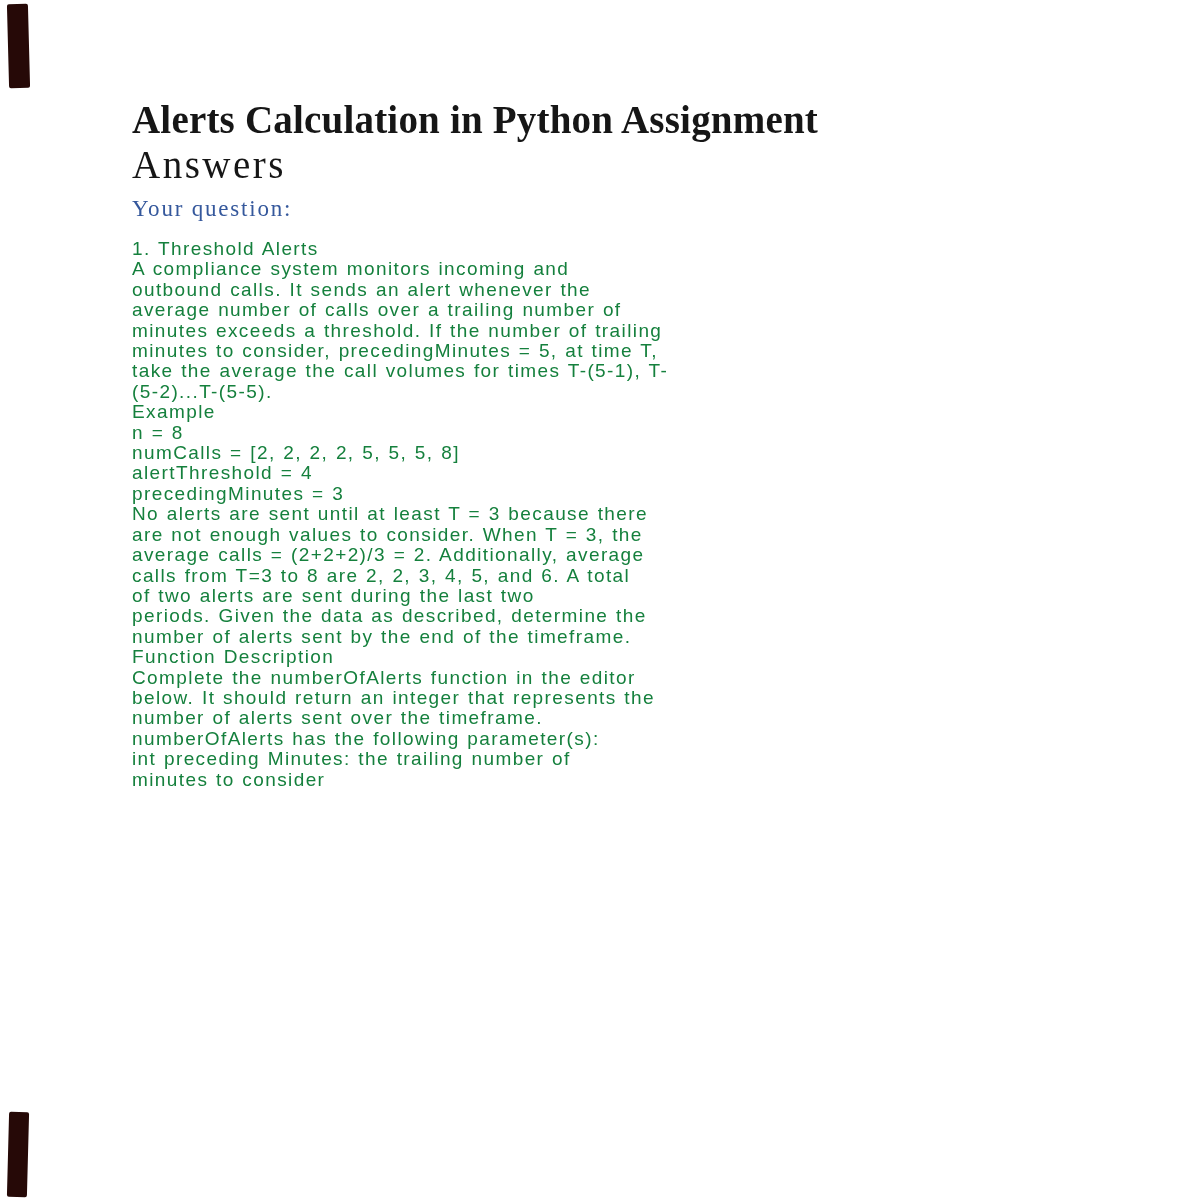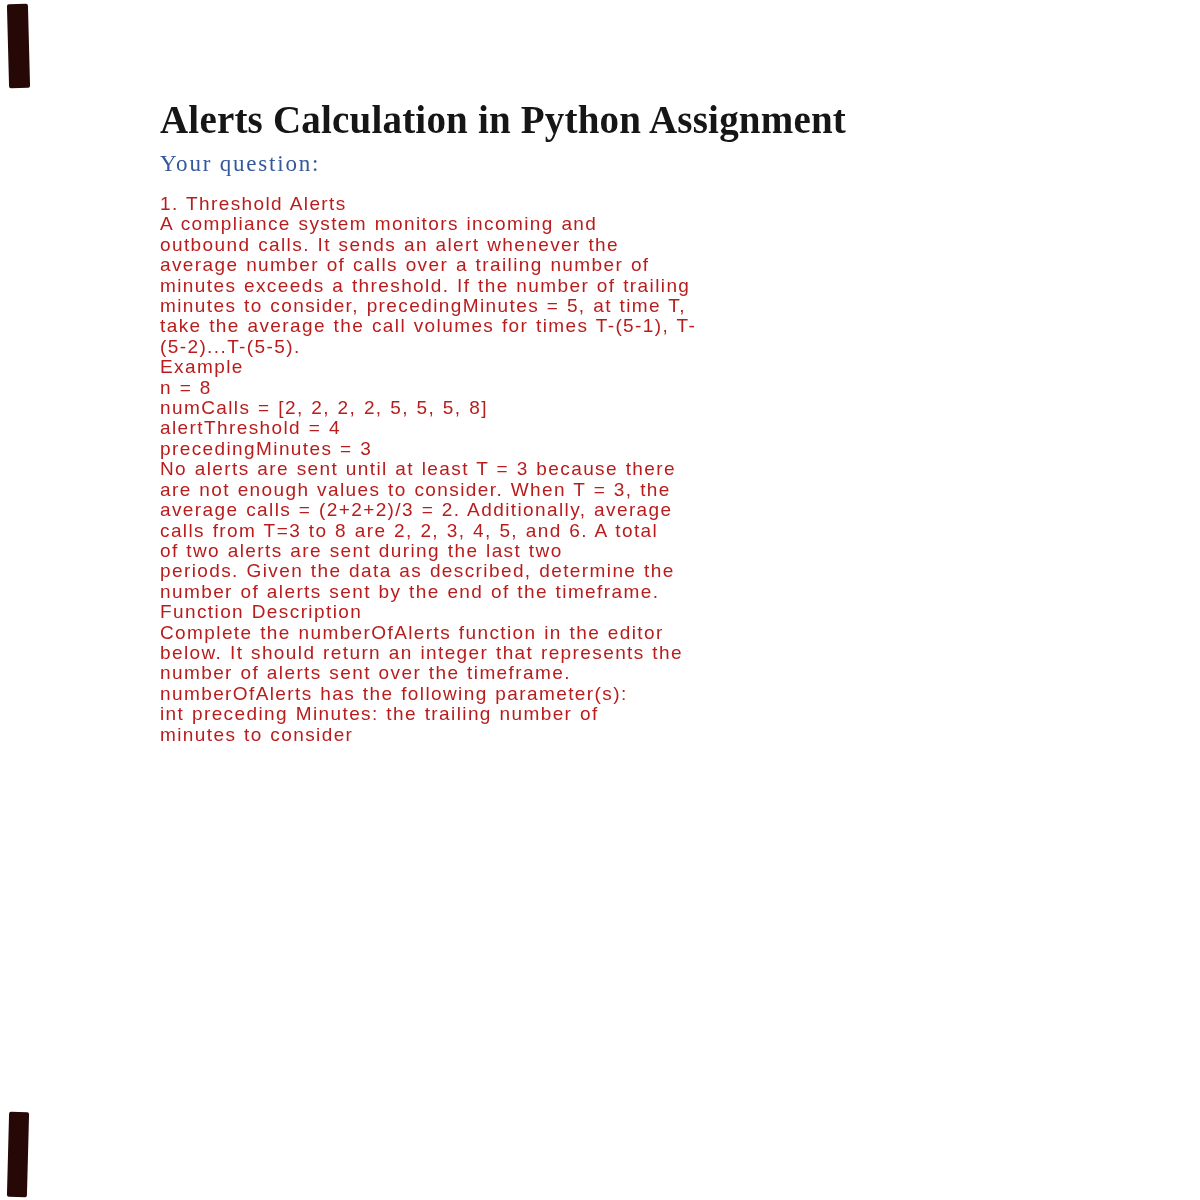--- a/index.html
+++ b/index.html
@@ -6,21 +6,21 @@
   .page {
     position: relative;
     width: 1200px;
     height: 1200px;
     background: #ffffff;
     overflow: hidden;
     font-family: "Liberation Sans", sans-serif;
   }
   .content {
     position: absolute;
-    left: 160px;
+    left: 132px;
     top: 97px;
     width: 840px;
   }
   .doc-title {
     margin: 0;
     font-family: "Liberation Serif", serif;
     font-size: 39px;
     line-height: 45px;
     font-weight: 700;
     color: #161616;
@@ -66,25 +66,25 @@
 <body>
 
 <div class="page">
 
   <div class="scan-mark scan-mark-top" style="background: rgb(38, 9, 7);"></div>
 
   <div class="scan-mark scan-mark-bottom" style="background: rgb(38, 9, 7);"></div>
 
   <div class="content">
 
-    <h1 class="doc-title" style="color: rgb(22, 22, 22);"><span class="title-line1">Alerts Calculation in Python Assignment</span><br></h1>
+    <h1 class="doc-title" style="color: rgb(22, 22, 22);"><span class="title-line1">Alerts Calculation in Python Assignment</span><br><span class="title-line2">Answers</span></h1>
 
     <h2 class="question-heading" style="color: rgb(53, 88, 156);">Your question:</h2>
 
-    <div class="question-body" style="color: #b91c1c;">1. Threshold Alerts
+    <div class="question-body" style="color: #15803d;">1. Threshold Alerts
 A compliance system monitors incoming and
 outbound calls. It sends an alert whenever the
 average number of calls over a trailing number of
 minutes exceeds a threshold. If the number of trailing
 minutes to consider, precedingMinutes = 5, at time T,
 take the average the call volumes for times T-(5-1), T-
 (5-2)...T-(5-5).
 Example
 n = 8
 numCalls = [2, 2, 2, 2, 5, 5, 5, 8]

